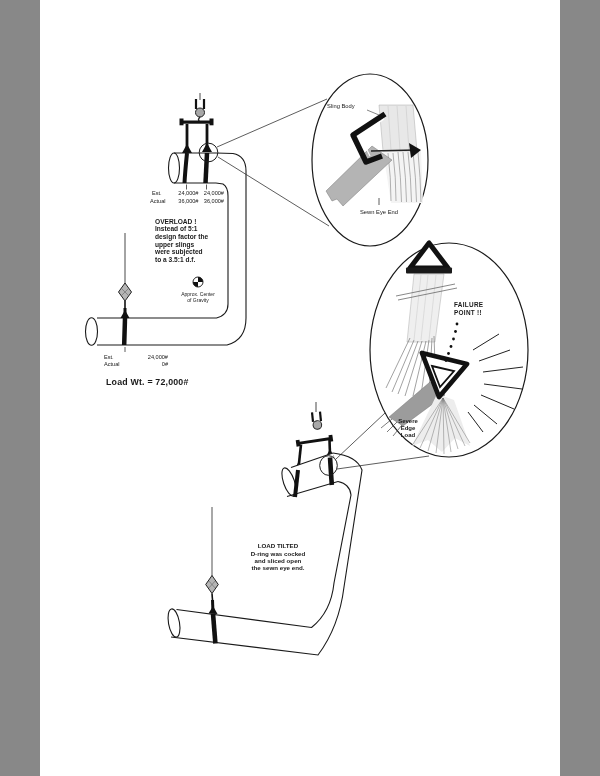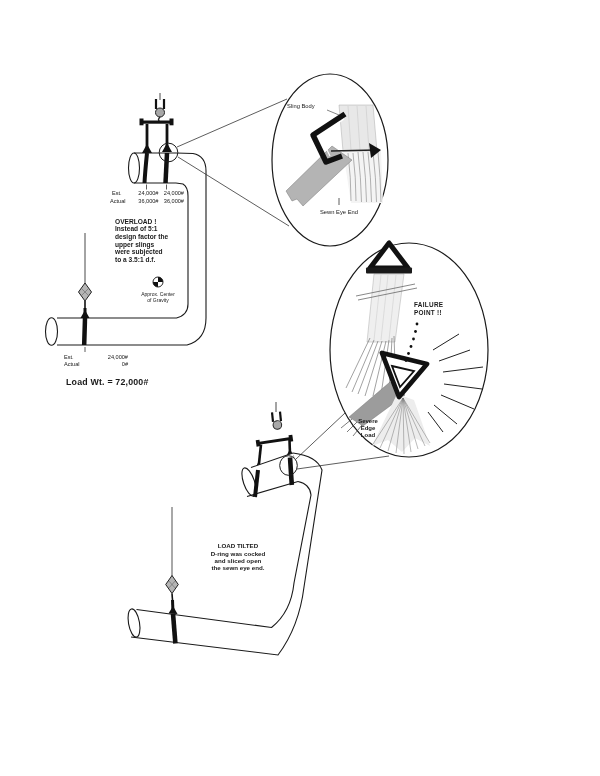--- a/index.html
+++ b/index.html
@@ -1,17 +1,17 @@
 <!DOCTYPE html>
 <html><head>
 <meta charset="utf-8">
 <style>
   html,body{margin:0;padding:0;background:#888;}
   .page{
-    width:600px;height:776px;background:#ffffff;margin:0 auto;position:relative;
+    width:520px;height:776px;background:#ffffff;margin:0 auto;position:relative;
     font-family:"Liberation Sans", sans-serif;overflow:hidden;
   }
   svg{display:block;}
   text{fill:#1a1a1a;}
   .lbl{font-size:5.6px;}
   .lbl-sm{font-size:5px;}
   .note{font-size:6.6px;font-weight:bold;}
   .note2{font-size:6.2px;font-weight:bold;}
   .big{font-size:8.8px;font-weight:bold;letter-spacing:.2px;}
   .callout-lbl{font-size:5.8px;}

